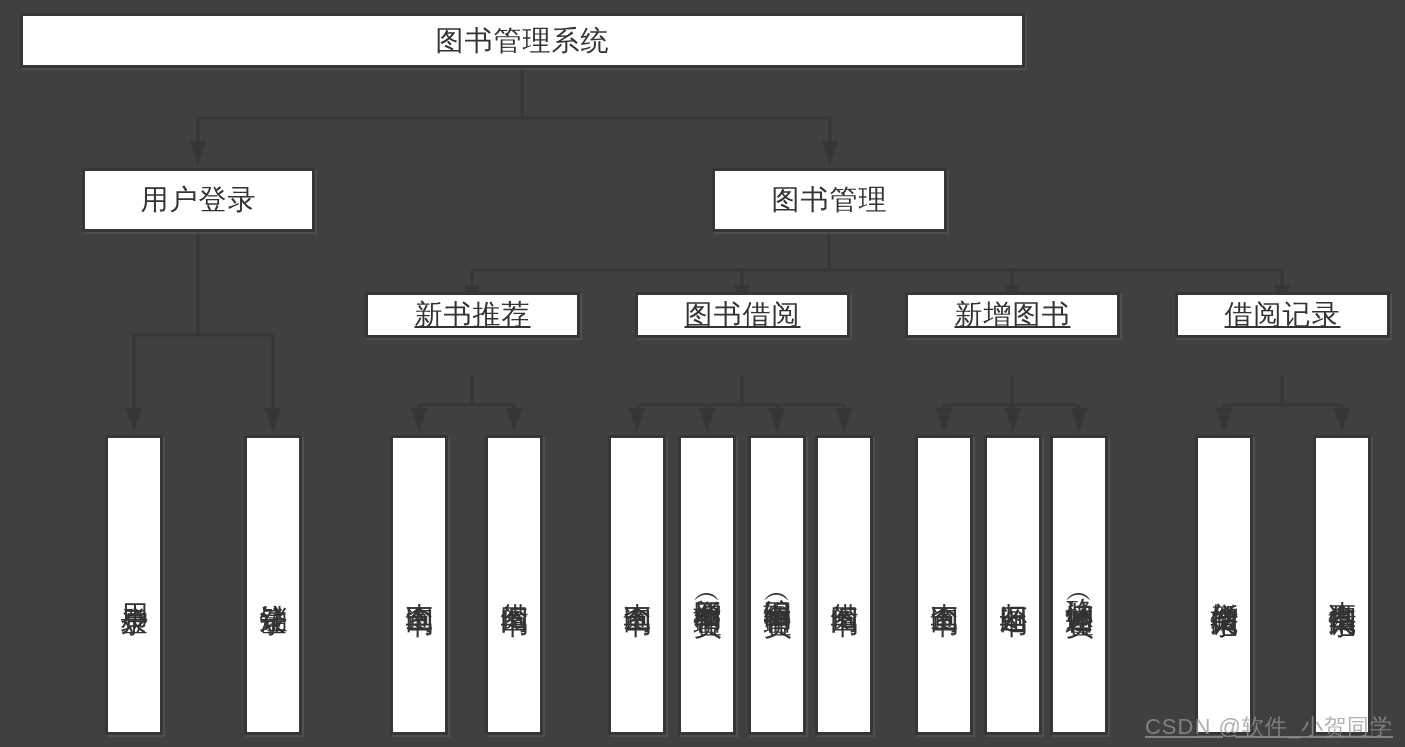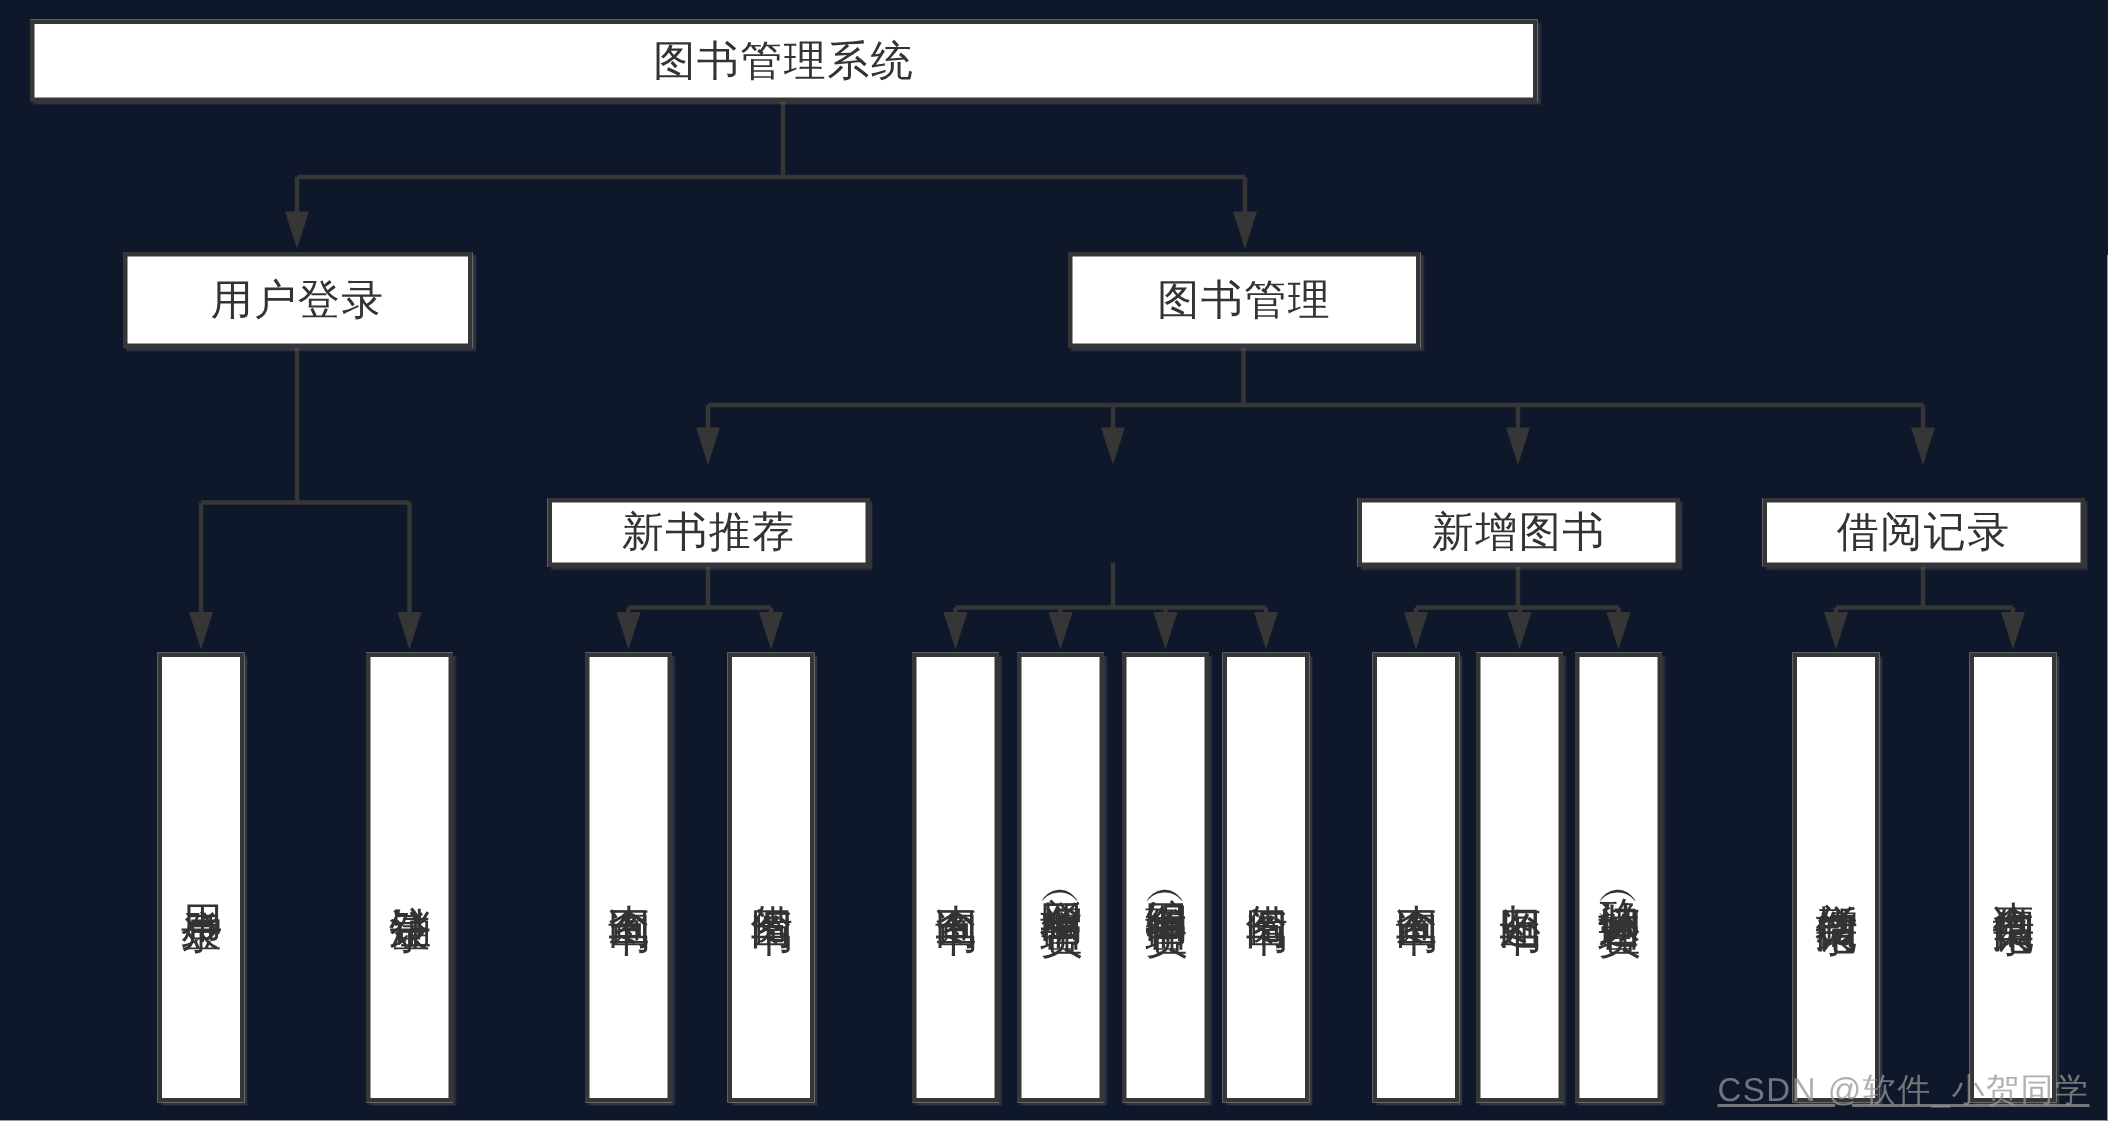--- a/index.html
+++ b/index.html
@@ -4,21 +4,21 @@
 <style>
   html, body {
     margin: 0;
     padding: 0;
     background: #ffffff;
   }
   .canvas {
     position: relative;
     width: 1405px;
     height: 747px;
-    background: #0f172a;
+    background: #404040;
     font-family: "Liberation Sans", sans-serif;
     color: #333333;
     overflow: hidden;
   }
   .connectors {
     position: absolute;
     left: 0;
     top: 0;
     z-index: 1;
   }
@@ -34,21 +34,21 @@
     z-index: 2;
   }
   .hlabel {
     font-size: 28px;
     letter-spacing: 1px;
     white-space: nowrap;
   }
   .root  { left: 20px;  top: 13px;  width: 1005px; height: 55px; }
   .lvl2a { left: 82px;  top: 168px; width: 233px;  height: 64px; }
   .lvl2b { left: 712px; top: 168px; width: 235px;  height: 64px; }
-  .lvl3  { top: 332px; width: 215px; height: 46px; }
+  .lvl3  { top: 292px; width: 215px; height: 46px; text-decoration: underline; }
   .m0 { left: 365px; }
   .m1 { left: 635px; }
   .m2 { left: 905px; }
   .m3 { left: 1175px; justify-content: center; }
   .leaf {
     top: 435px;
     width: 58px;
     height: 300px;
   }
   .vlabel {
@@ -116,20 +116,23 @@
   <div class="box lvl2a">
     <span class="hlabel">用户登录</span>
   </div>
   <div class="box lvl2b">
     <span class="hlabel">图书管理</span>
   </div>
 
   <div class="box lvl3 m0">
     <span class="hlabel">新书推荐</span>
   </div>
+  <div class="box lvl3 m1">
+    <span class="hlabel">图书借阅</span>
+  </div>
   <div class="box lvl3 m2">
     <span class="hlabel">新增图书</span>
   </div>
   <div class="box lvl3 m3">
     <span class="hlabel">借阅记录</span>
   </div>
 
   <div class="box leaf" style="left:105px">
     <span class="vlabel">用户登录</span>
   </div>

